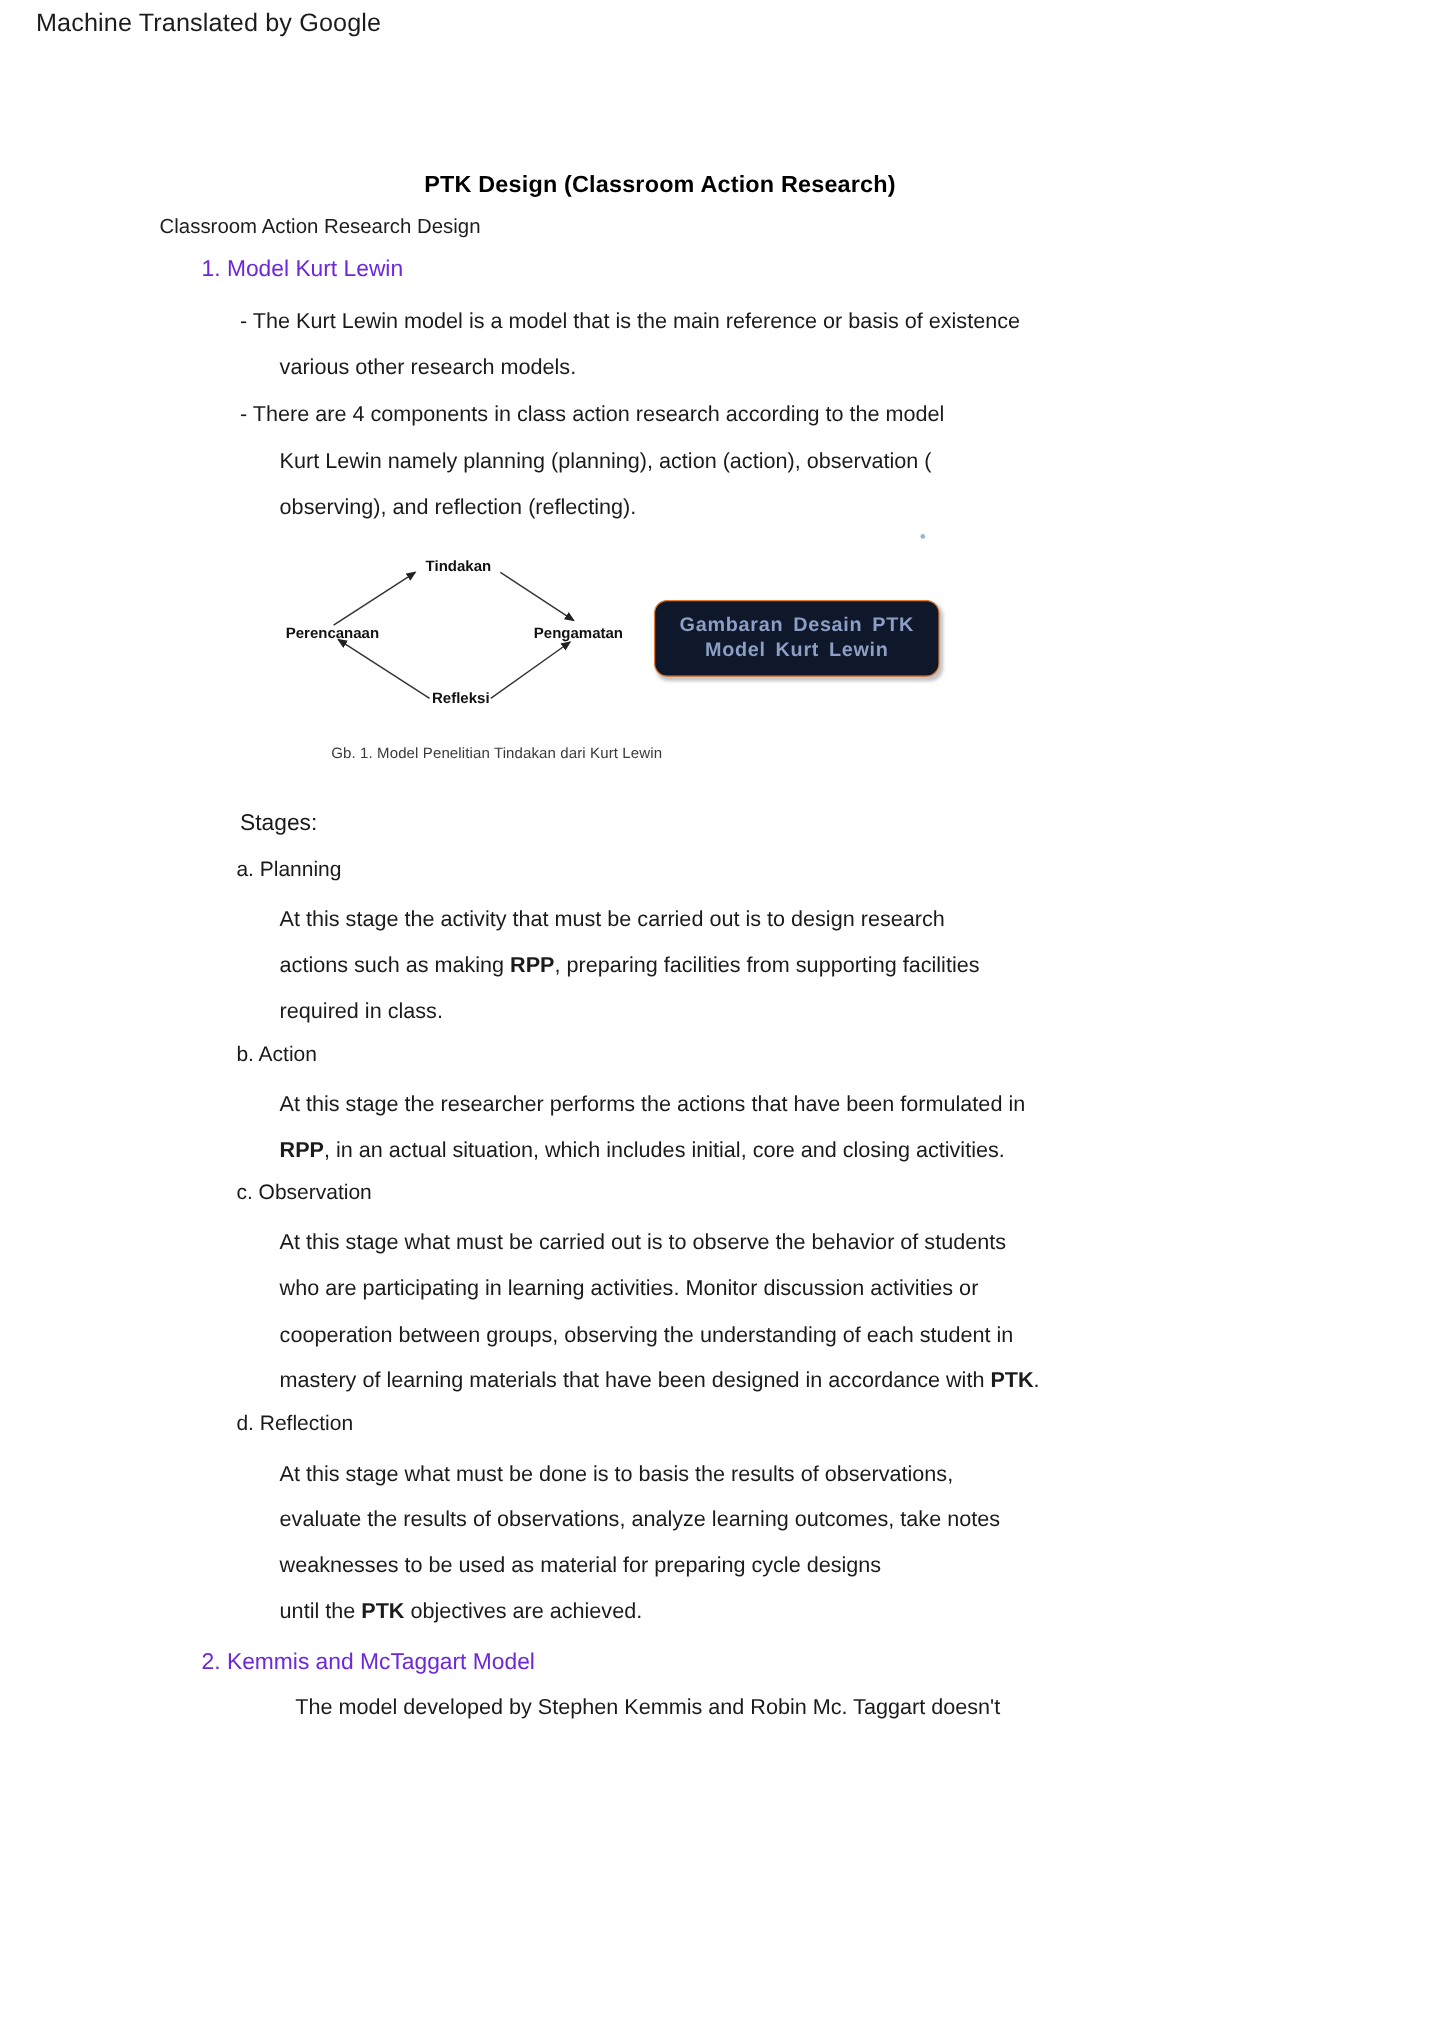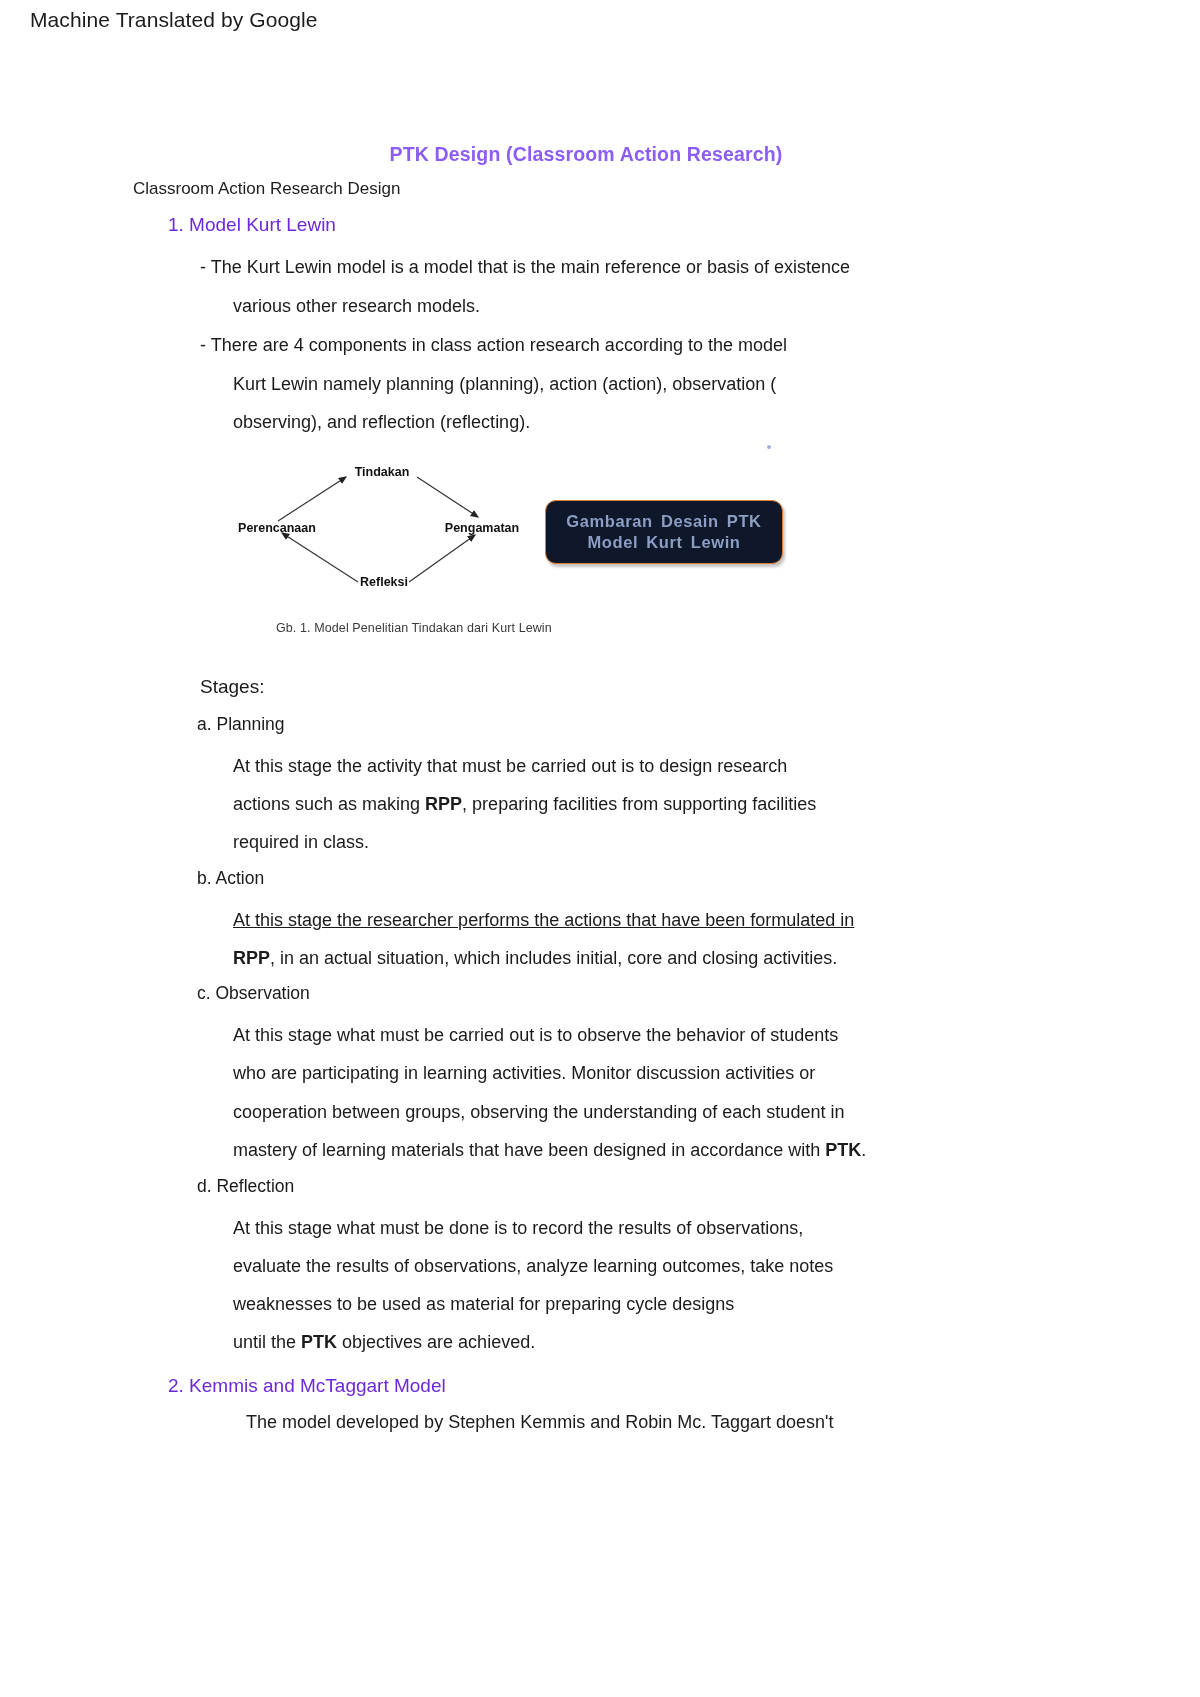--- a/index.html
+++ b/index.html
@@ -39,22 +39,21 @@
 
   .doc-title {
     position: absolute;
     left: 0;
     top: 143px;
     width: 1100px;
     text-align: center;
     font-size: 19.5px;
     font-weight: bold;
     letter-spacing: 0.15px;
-    color: #8b5cf6;
-    padding-left: 36px;
+    color: #000000;
   }
 
   .lead-line {
     position: absolute;
     left: 133px;
     top: 179px;
     font-size: 17px;
     color: #1d1d1d;
   }
 
@@ -167,21 +166,21 @@
   .body-line {
     position: absolute;
     left: 233px;
     font-size: 18px;
     color: #1b1b1b;
     white-space: nowrap;
   }
   .a1 { top: 756px; }
   .a2 { top: 794px; }
   .a3 { top: 832px; }
-  .b1 { top: 910px; text-decoration: underline; }
+  .b1 { top: 910px; }
   .b2 { top: 948px; }
   .c1l { top: 1025px; }
   .c2l { top: 1063px; }
   .c3l { top: 1102px; }
   .c4l { top: 1140px; }
   .d1 { top: 1218px; }
   .d2 { top: 1256px; }
   .d3 { top: 1294px; }
   .d4 { top: 1332px; }
 
@@ -264,21 +263,21 @@
     <div class="body-line b1">At this stage the researcher performs the actions that have been formulated in</div>
     <div class="body-line b2"><b>RPP</b>, in an actual situation, which includes initial, core and closing activities.</div>
 
     <div class="sub-item s-c">c. Observation</div>
     <div class="body-line c1l">At this stage what must be carried out is to observe the behavior of students</div>
     <div class="body-line c2l">who are participating in learning activities. Monitor discussion activities or</div>
     <div class="body-line c3l">cooperation between groups, observing the understanding of each student in</div>
     <div class="body-line c4l">mastery of learning materials that have been designed in accordance with <b>PTK</b>.</div>
 
     <div class="sub-item s-d">d. Reflection</div>
-    <div class="body-line d1">At this stage what must be done is to record the results of observations,</div>
+    <div class="body-line d1">At this stage what must be done is to basis the results of observations,</div>
     <div class="body-line d2">evaluate the results of observations, analyze learning outcomes, take notes</div>
     <div class="body-line d3">weaknesses to be used as material for preparing cycle designs</div>
     <div class="body-line d4">until the <b>PTK</b> objectives are achieved.</div>
 
     <div class="num-item num-2">2. Kemmis and McTaggart Model</div>
     <div class="tail-line">The model developed by Stephen Kemmis and Robin Mc. Taggart doesn't</div>
 
   </div>
 </div>
 

